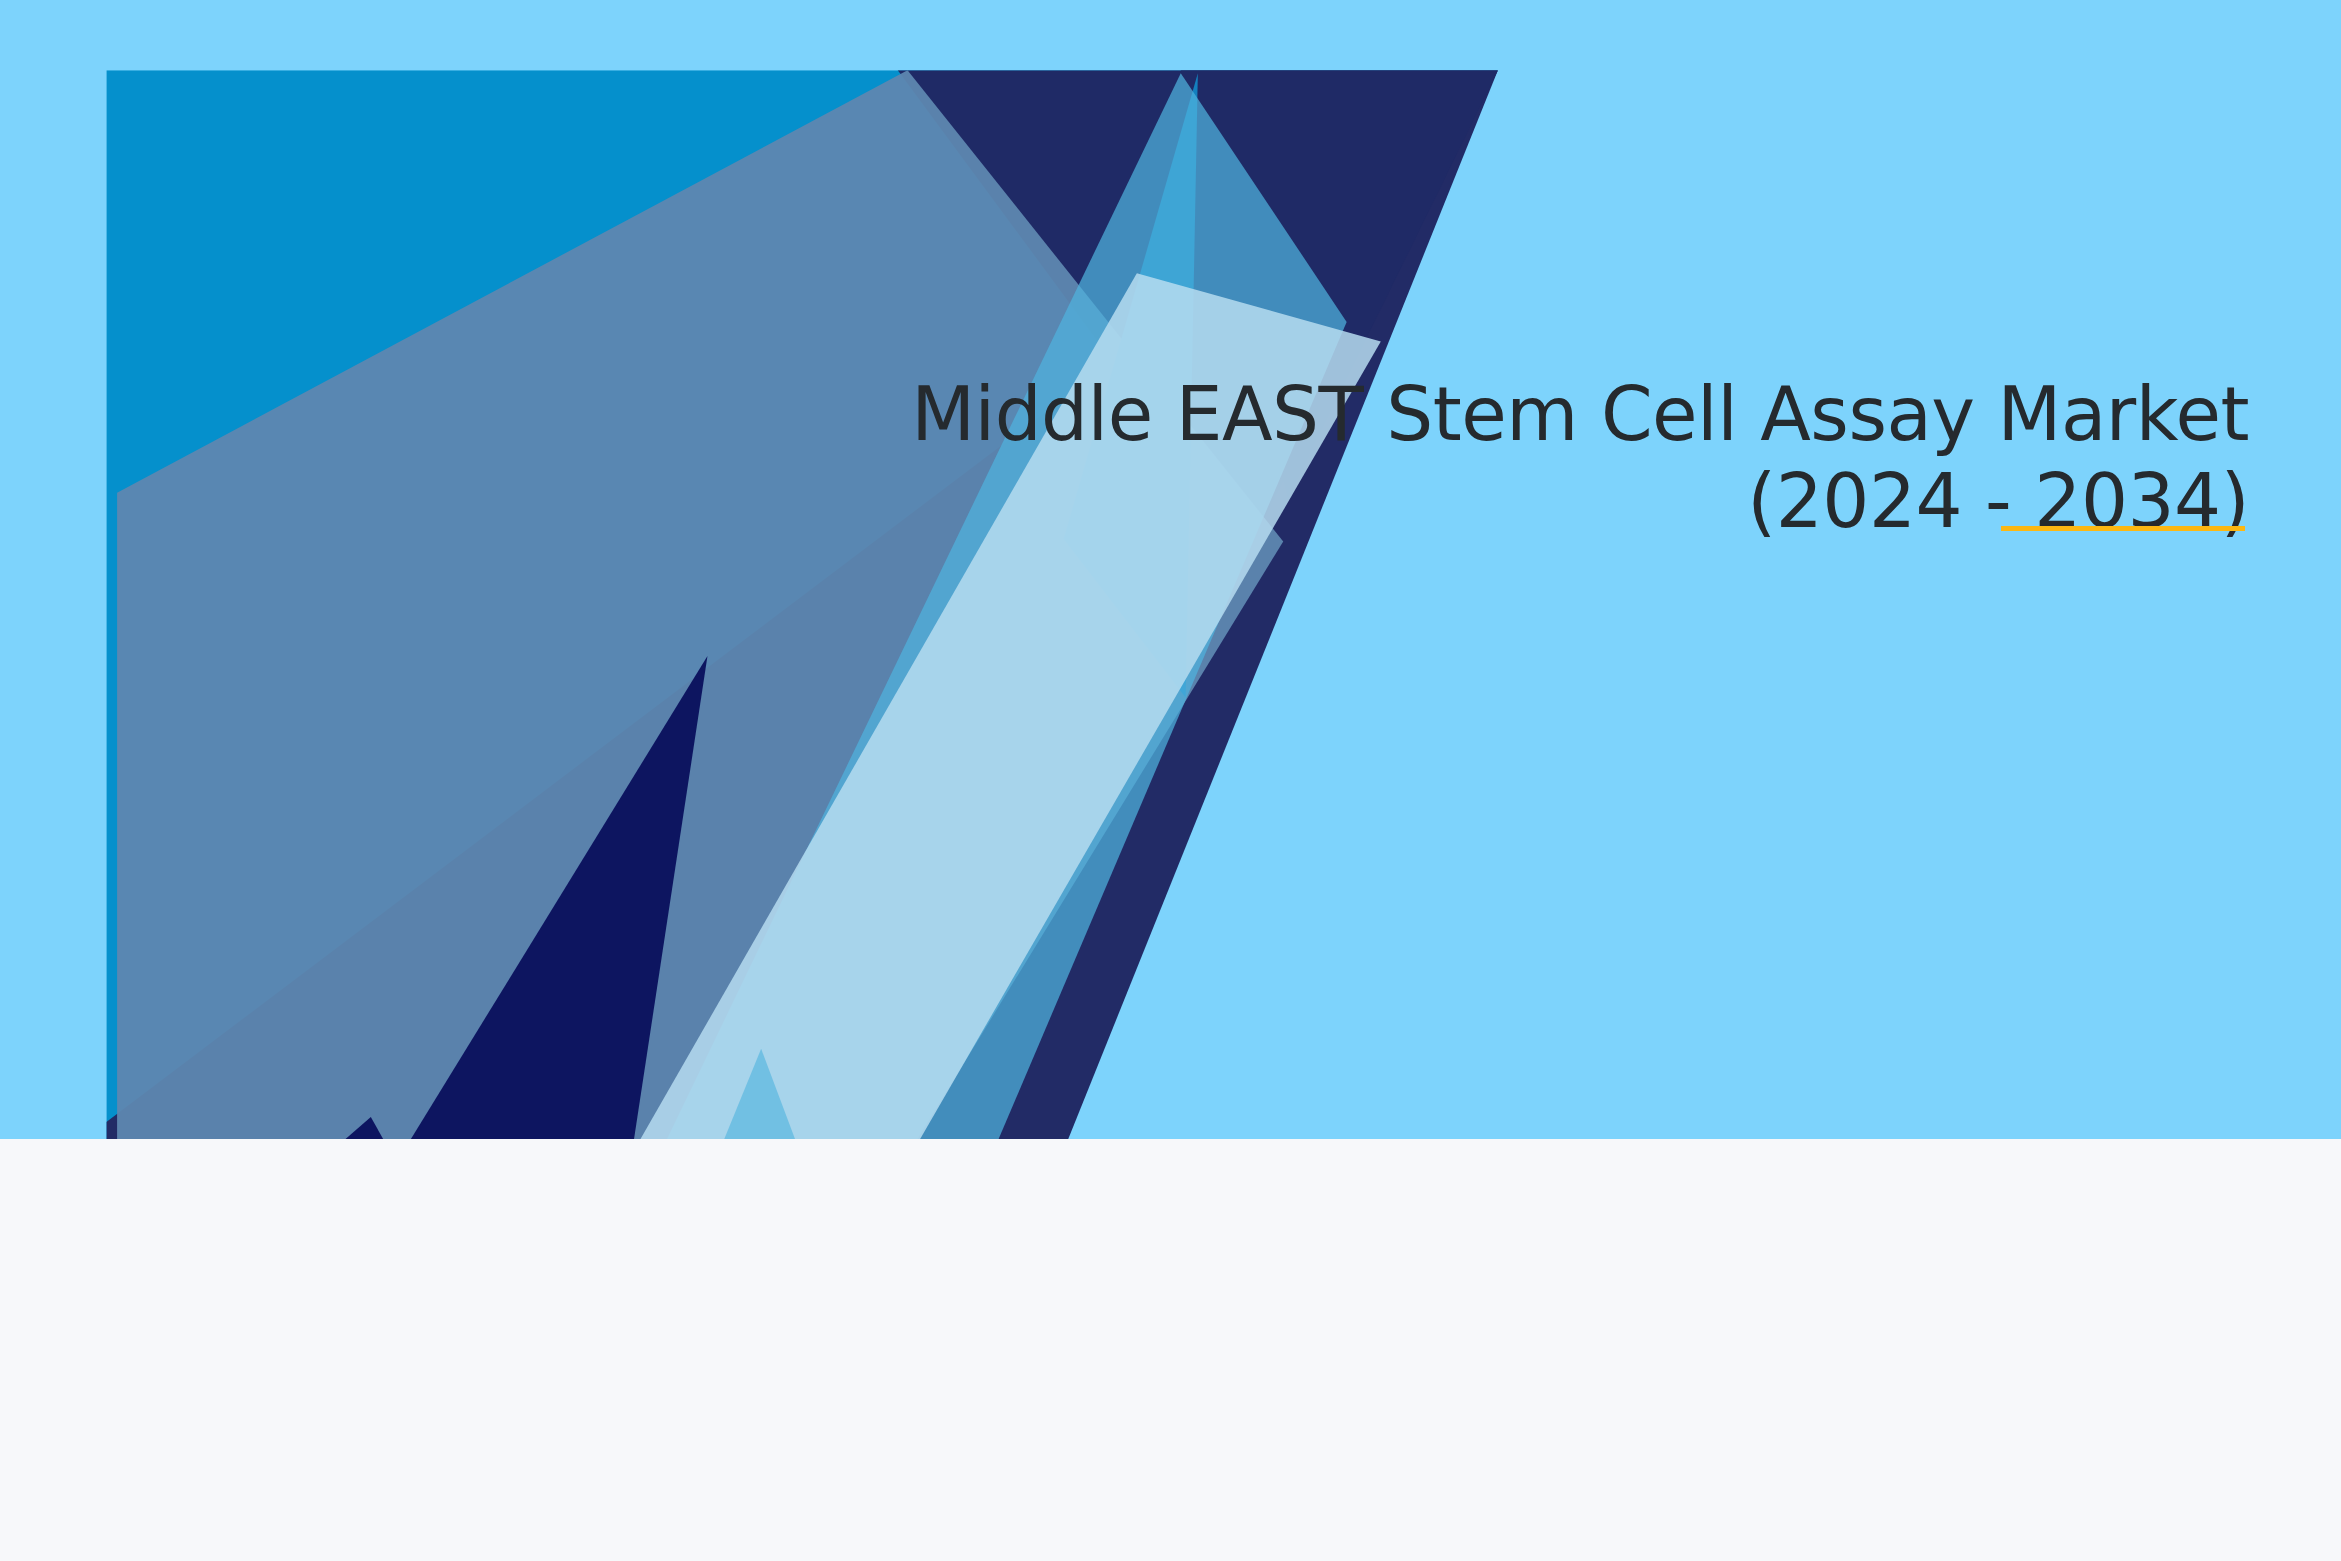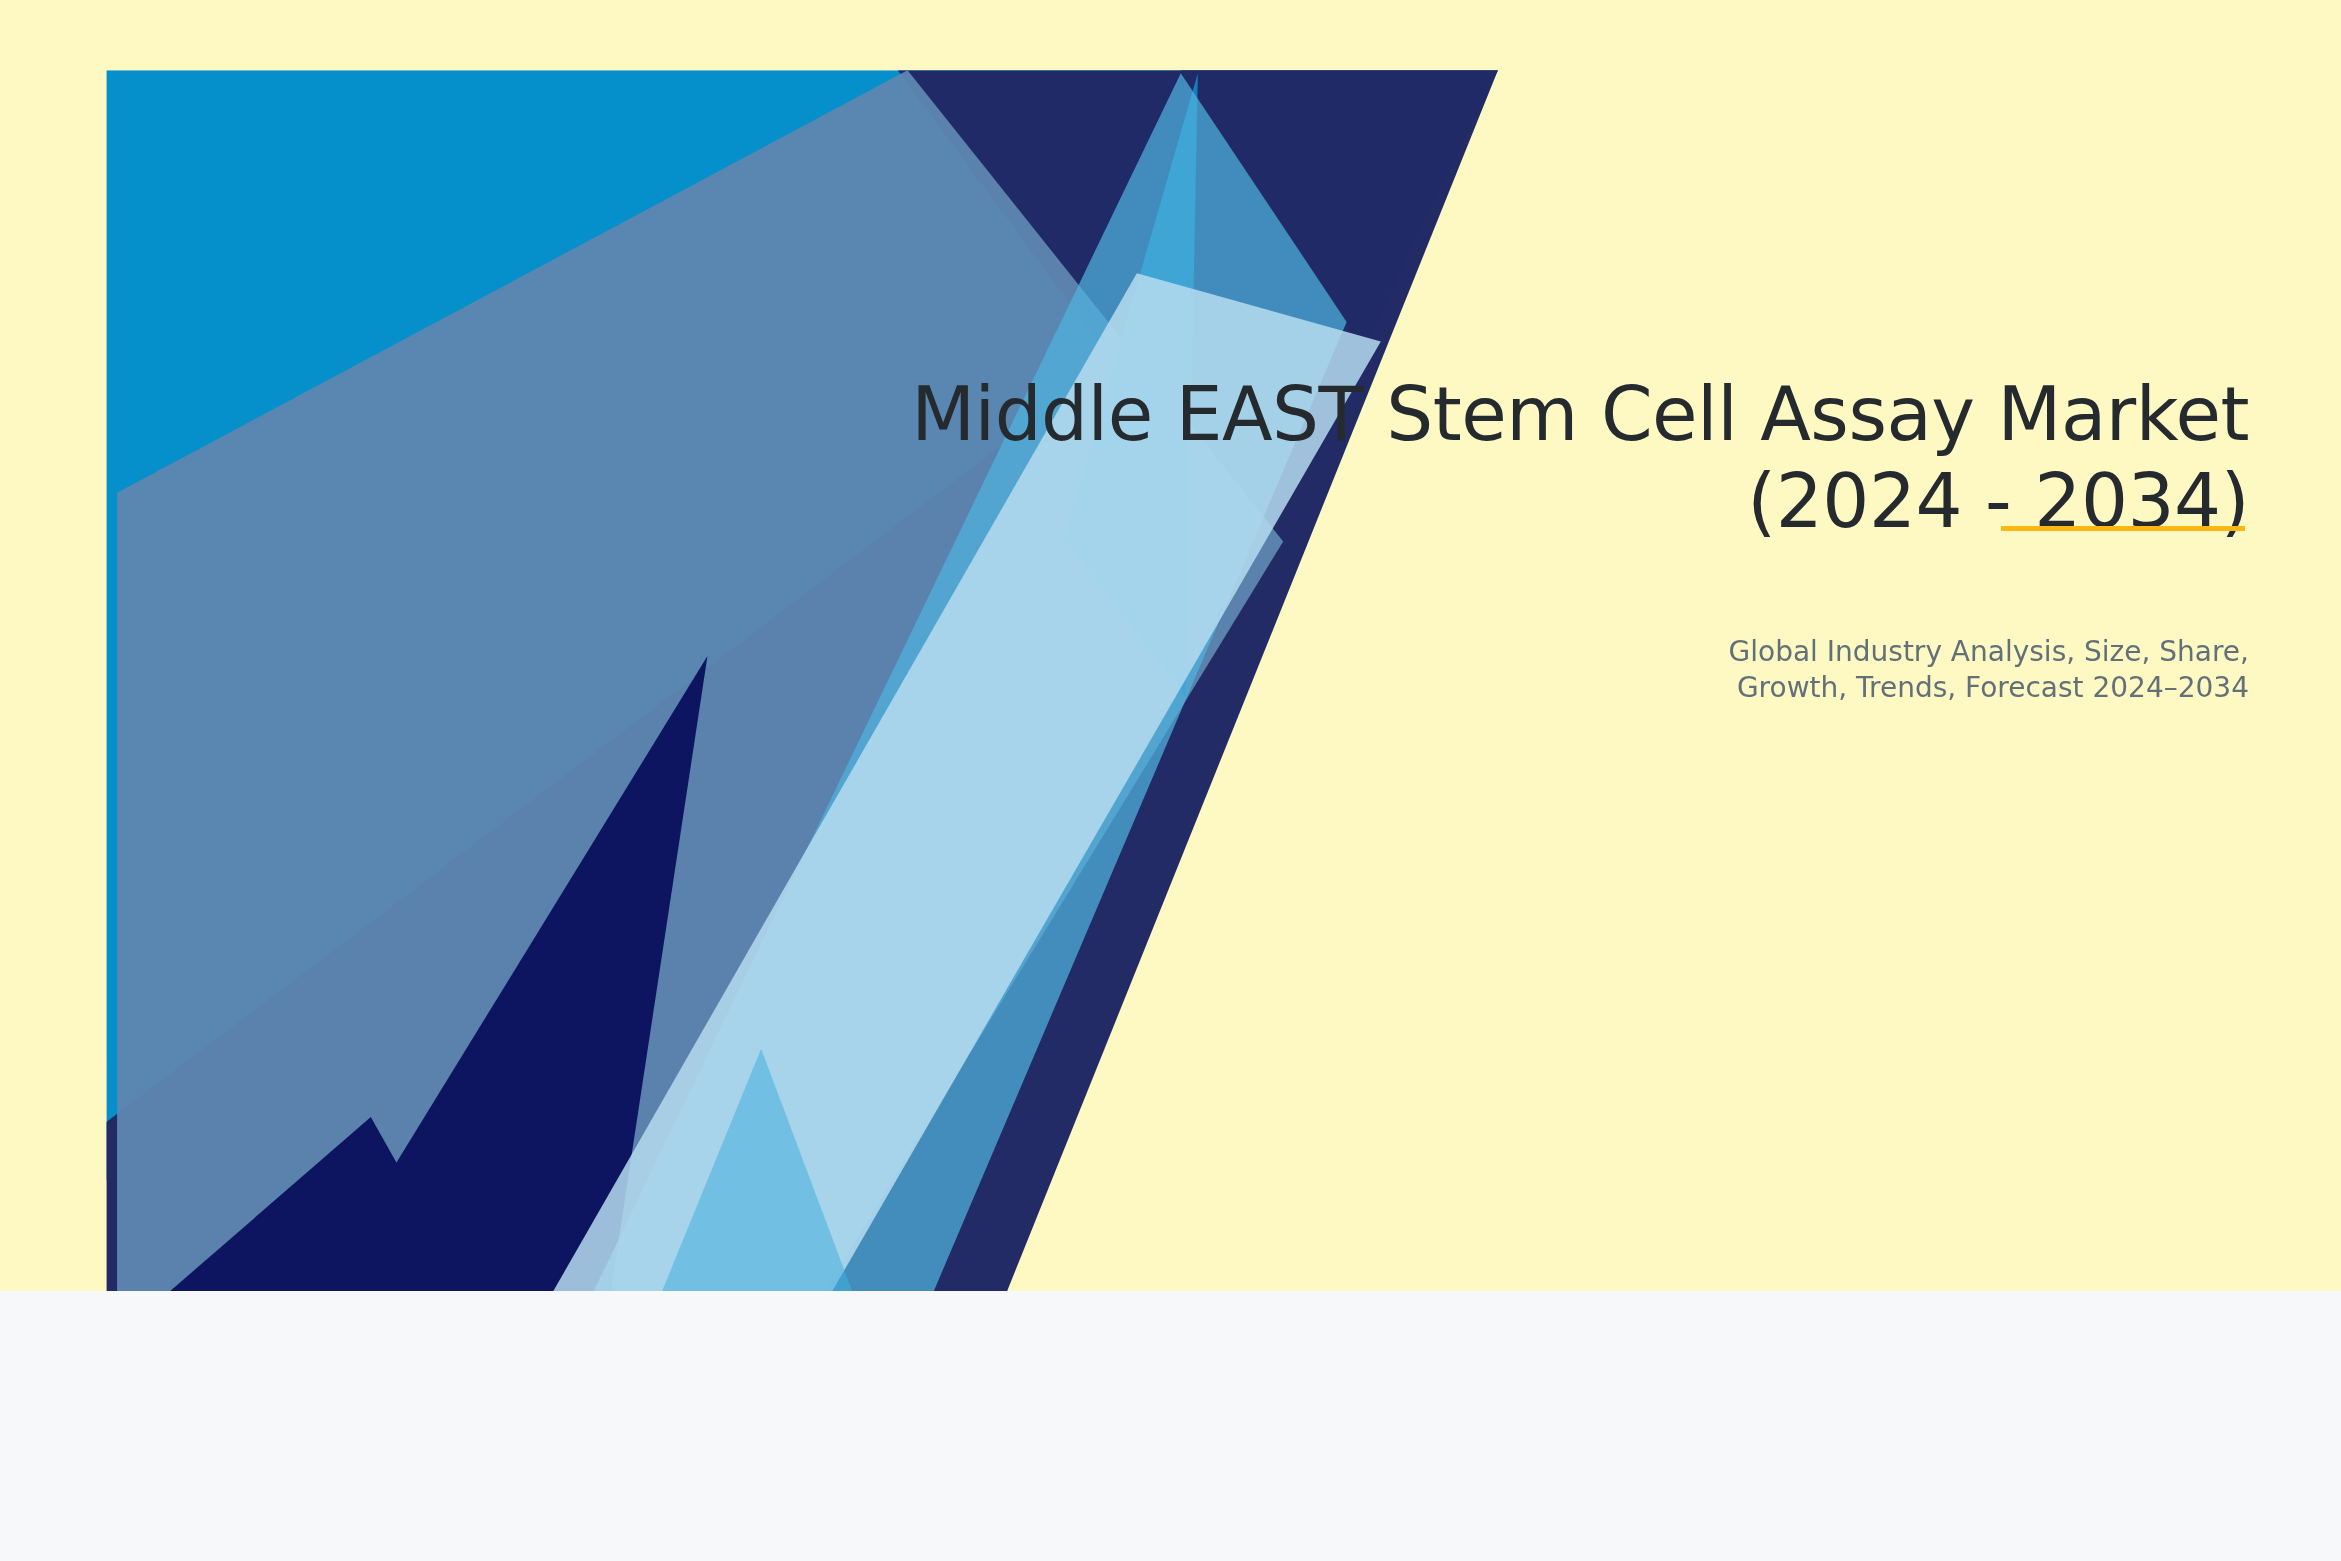--- a/index.html
+++ b/index.html
@@ -3,22 +3,22 @@
 <meta charset="utf-8">
 <style>
   html, body {
     margin: 0;
     padding: 0;
     background: #f7f8fa;
   }
   #page {
     position: relative;
     width: 2342px;
-    height: 1291px;
-    background: #fef9c3;
+    height: 1139px;
+    background: #7dd3fc;
     overflow: hidden;
     font-family: "DejaVu Sans", "Liberation Sans", sans-serif;
   }
 
   
   #cover-art {
     position: absolute;
     left: 0;
     top: 0;
     width: 2342px;
@@ -113,17 +113,15 @@
 
     </g>
   </svg>
 
   <div id="title-block">
     <h1 id="report-title">Middle EAST Stem Cell Assay Market
 (2024 - 2034)</h1>
     <div id="title-underline"></div>
   </div>
 
-  <p id="report-subtitle">Global Industry Analysis, Size, Share,
-Growth, Trends, Forecast 2024–2034</p>
 
 </div>
 
 
 </body></html>

